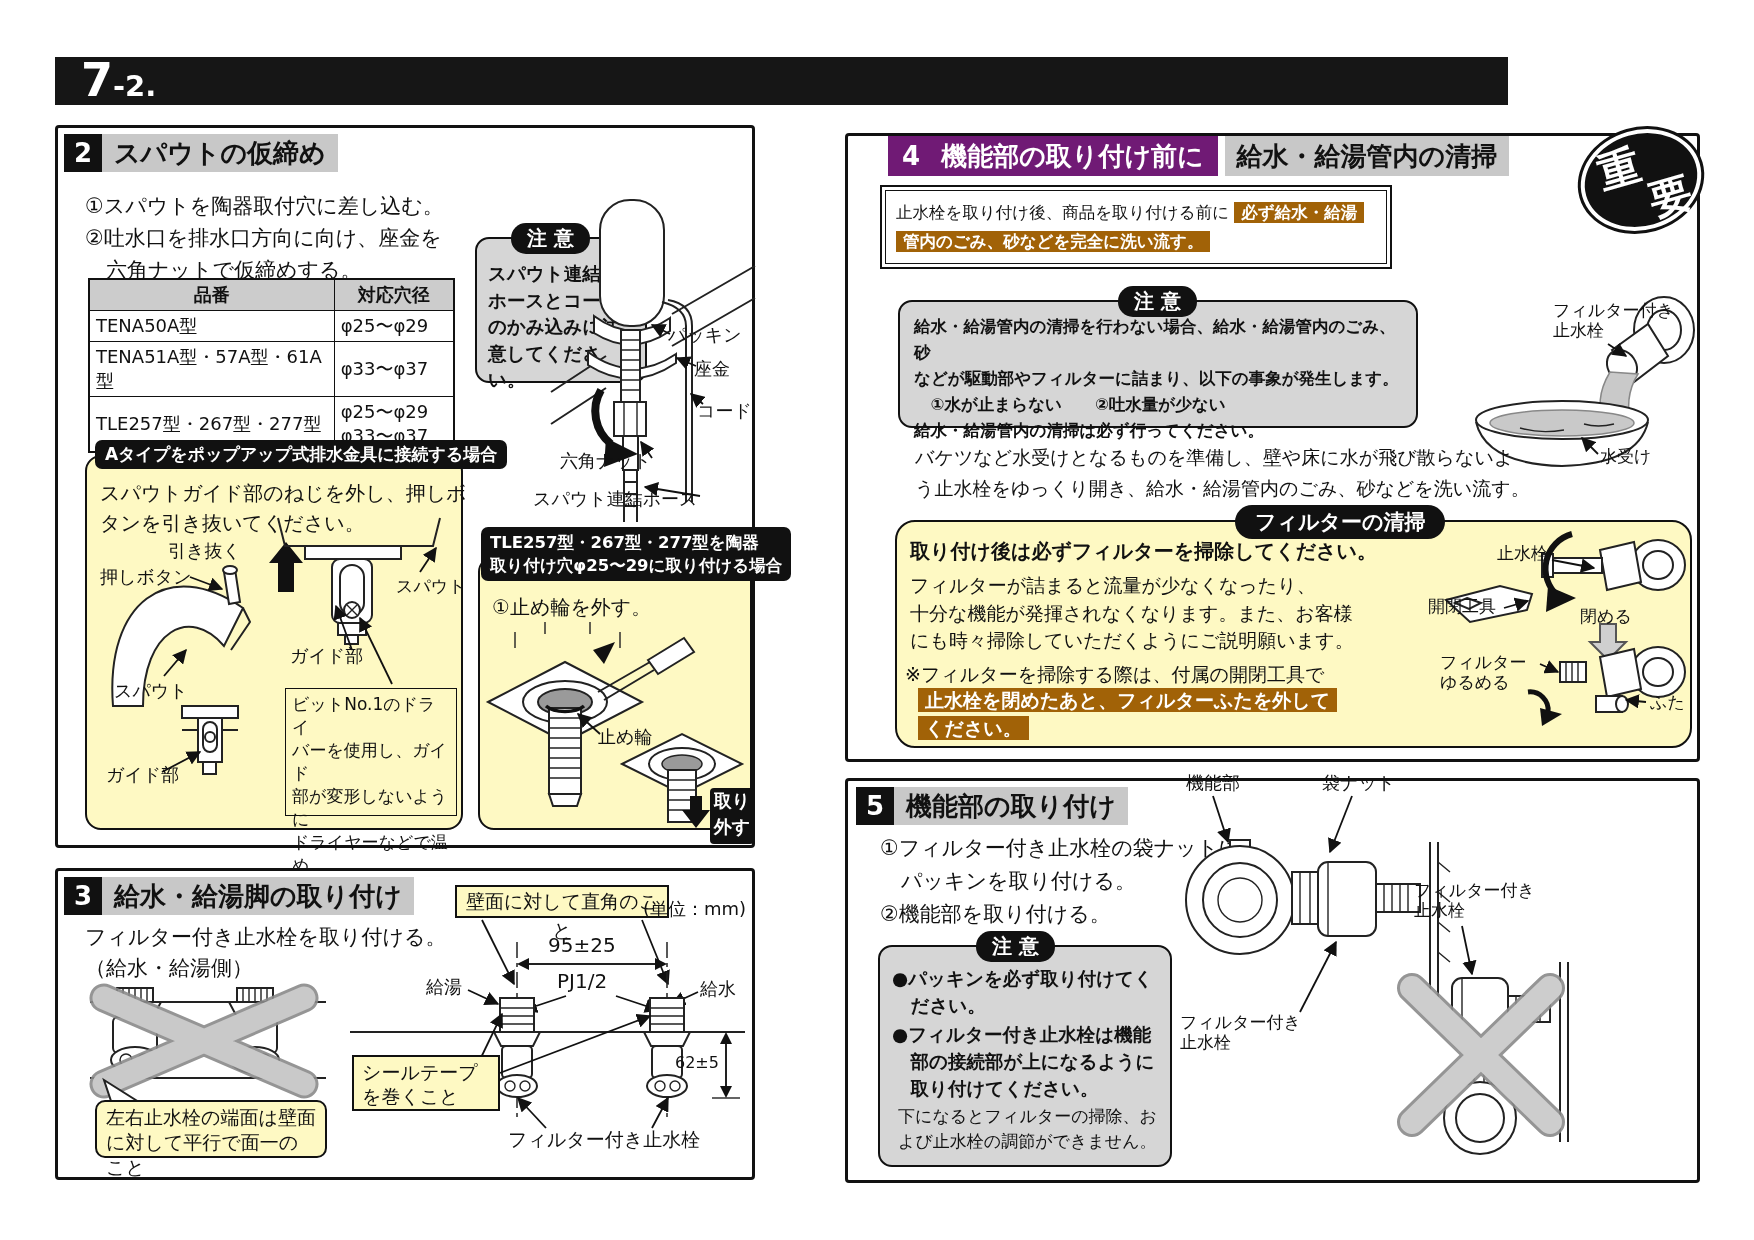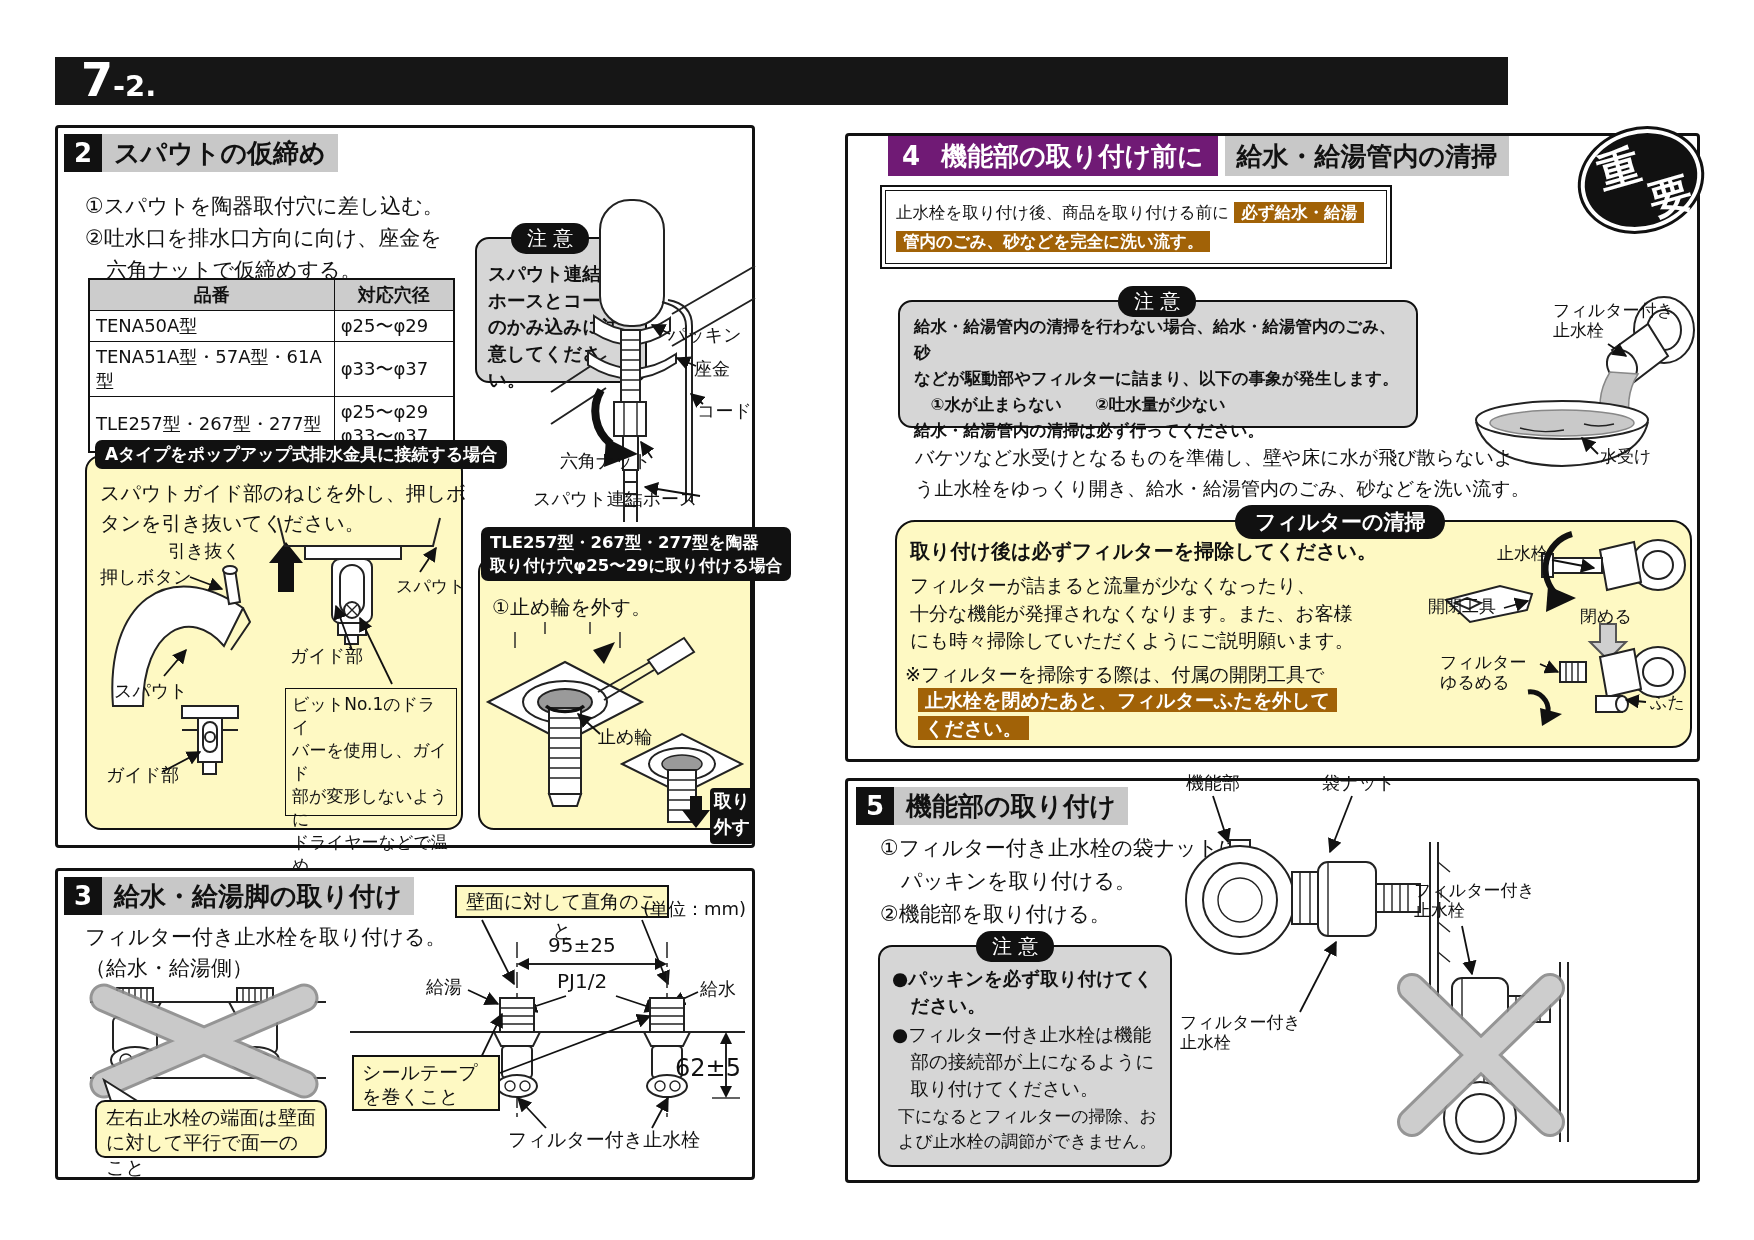--- a/index.html
+++ b/index.html
@@ -16,21 +16,21 @@
   .num{background:#111;color:#fff;font-weight:bold;width:38px;height:38px;font-size:26px;
        display:flex;align-items:center;justify-content:center;flex:none}
   .ttl{background:#c8c8c8;font-weight:bold;font-size:26px;height:38px;line-height:38px;
        padding:0 12px;white-space:nowrap}
   .hblk{background:#701a75;color:#fff;font-weight:bold;font-size:26px;height:40px;line-height:40px;
         padding:0 14px;white-space:nowrap}
   .hgray{background:#c8c8c8;color:#111;font-weight:bold;font-size:26px;height:40px;line-height:40px;
          padding:0 12px;margin-left:7px;white-space:nowrap}
   .txt{white-space:pre-line}
   .cau{background:#d6d6d6;border:2.5px solid #111;border-radius:14px}
-  .cbadge{position:absolute;background:#111;color:#fff;font-weight:normal;font-size:20px;
+  .cbadge{position:absolute;background:#111;color:#fff;font-weight:bold;font-size:20px;
           border-radius:15px;padding:2px 16px;white-space:nowrap}
   .blabel{background:#111;color:#fff;font-weight:bold;border-radius:7px;white-space:pre-line}
   .inv{background:#a16207;color:#fff;font-weight:bold;padding:1px 7px}
   .wbox{border:2.5px solid #111;background:#fef9c3}
   .lbl{position:absolute;white-space:pre-line;line-height:1.18;font-size:18px}
   svg.fig{position:absolute;overflow:visible}
   .ln{stroke:#222;stroke-width:2;fill:none}
   .lnt{stroke:#222;stroke-width:1.4;fill:none}
   .fw{fill:#fff;stroke:#222;stroke-width:2}
   .fg{fill:#c9c9c9;stroke:#888;stroke-width:1.5}
@@ -283,21 +283,21 @@
     <path class="ldr" d="M476,1082 L650,1016"></path>
     <path class="ldr" d="M546,1128 L518,1098"></path>
     <path class="ldr" d="M652,1128 L668,1098"></path>
   </svg>
   <div class="abs wbox" style="left:455px;top:885px;width:214px;height:33px;text-align:center;font-size:19px;line-height:29px">壁面に対して直角のこと</div>
   <div class="lbl" style="left:643px;top:898px">(単位：mm)</div>
   <div class="lbl" style="left:548px;top:934px;font-size:20px">95±25</div>
   <div class="lbl" style="left:557px;top:970px;font-size:20px">PJ1/2</div>
   <div class="lbl" style="left:426px;top:976px">給湯</div>
   <div class="lbl" style="left:700px;top:978px">給水</div>
-  <div class="lbl" style="left:675px;top:1054px;font-size:24px">62±5</div>
+  <div class="lbl" style="left:675px;top:1054px;font-size:16px">62±5</div>
   <div class="abs wbox txt" style="left:352px;top:1055px;width:148px;height:56px;padding:3px 8px;font-size:19px;line-height:24px">シールテープ
 を巻くこと</div>
   <div class="lbl" style="left:508px;top:1128px;font-size:19px">フィルター付き止水栓</div>
 
   <div class="abs sec" style="left:845px;top:133px;width:855px;height:629px">
     <div class="shead" style="margin:0 0 0 40px">
       <div class="hblk">
         <span>4</span>
         <span style="margin-left:12px">機能部の取り付け前に</span>
       </div>
@@ -402,21 +402,21 @@
     </div>
   </div>
   <div class="abs txt" style="left:880px;top:832px;font-size:21px;line-height:33px">①フィルター付き止水栓の袋ナットに
 　パッキンを取り付ける。
 ②機能部を取り付ける。</div>
 
   <div class="abs cau" style="left:878px;top:945px;width:294px;height:222px">
     <div class="cbadge" style="left:96px;top:-16px">注 意</div>
     <div class="txt" style="margin:18px 10px 0 12px;font-size:18.5px;line-height:27px;font-weight:bold">●パッキンを必ず取り付けてく
 　ださい。</div>
-    <div class="txt" style="margin:2px 10px 0 12px;font-size:18.5px;line-height:27px;font-weight:normal">●フィルター付き止水栓は機能
+    <div class="txt" style="margin:2px 10px 0 12px;font-size:18.5px;line-height:27px;font-weight:bold">●フィルター付き止水栓は機能
 　部の接続部が上になるように
 　取り付けてください。</div>
     <div class="txt" style="margin:2px 8px 0 18px;font-size:17px;line-height:25px">下になるとフィルターの掃除、お
 よび止水栓の調節ができません。</div>
   </div>
 
   <svg class="fig" style="left:1160px;top:765px" width="540" height="405" viewBox="1160 765 540 405">
     <path class="ldr" d="M1213,796 L1228,842"></path>
     <path class="ldr" d="M1352,796 L1330,852"></path>
     <rect class="fw" x="1230" y="840" width="20" height="12"></rect>

